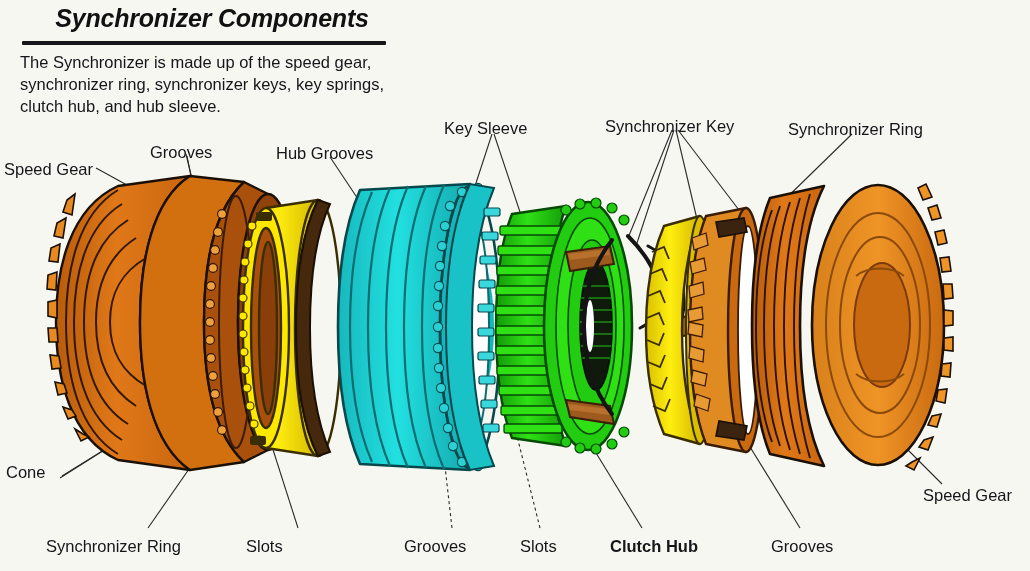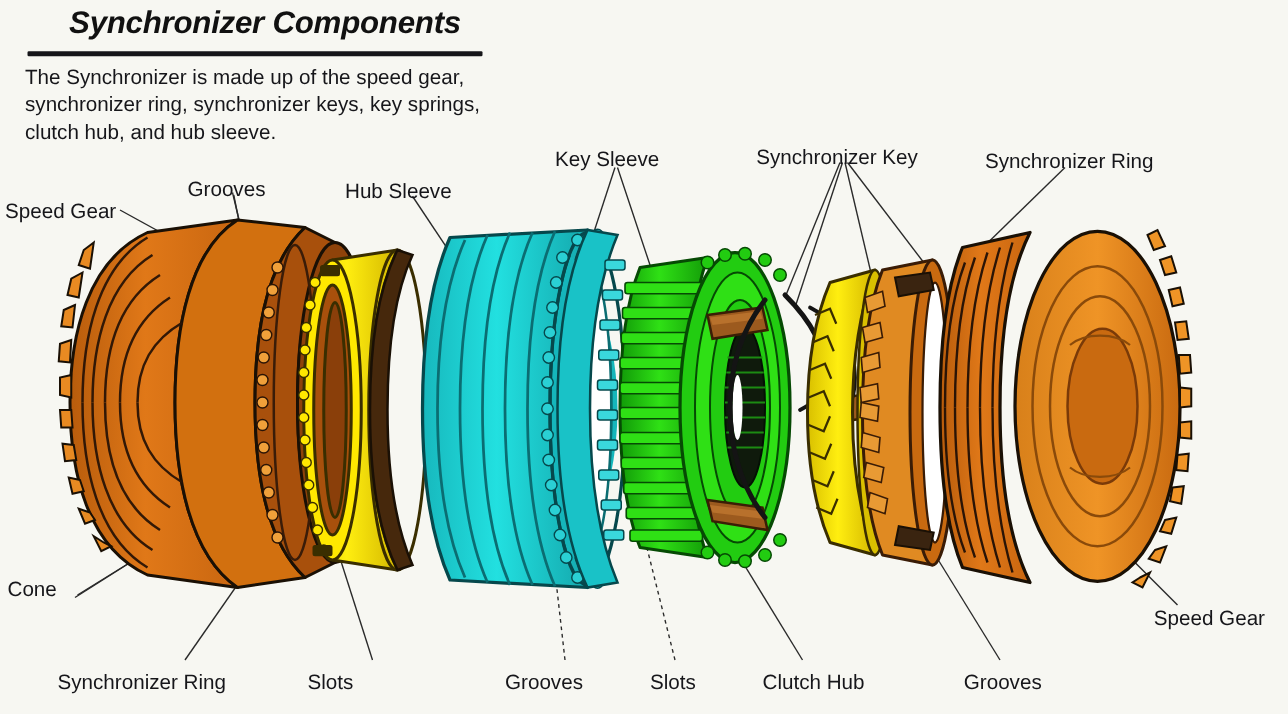--- a/index.html
+++ b/index.html
@@ -420,26 +420,26 @@
       <g fill="none" stroke="#8a4a0a" stroke-width="1.8">
         <path d="M856,276 C868,266 892,266 904,276"></path>
         <path d="M856,374 C868,384 892,384 904,374"></path>
       </g>
     </g>
   </svg>
 
   <div id="label-layer">
       <div class="lbl" style="left: 4px; top: 161px;">Speed Gear</div>
       <div class="lbl" style="left: 150px; top: 144px;">Grooves</div>
-      <div class="lbl" style="left: 276px; top: 145px;">Hub Sleeve</div>
+      <div class="lbl" style="left: 276px; top: 145px;">Hub Grooves</div>
       <div class="lbl" style="left: 444px; top: 120px;">Key Sleeve</div>
       <div class="lbl" style="left: 605px; top: 118px; text-align: center;">Synchronizer Key</div>
       <div class="lbl" style="left: 788px; top: 121px;">Synchronizer Ring</div>
       <div class="lbl" style="left: 6px; top: 464px;">Cone</div>
       <div class="lbl" style="left: 46px; top: 538px;">Synchronizer Ring</div>
       <div class="lbl" style="left: 246px; top: 538px;">Slots</div>
       <div class="lbl" style="left: 404px; top: 538px;">Grooves</div>
       <div class="lbl" style="left: 520px; top: 538px;">Slots</div>
-      <div class="lbl" style="left: 610px; top: 538px;">Clutch Hub</div>
+      <div class="lbl" style="left: 610px; top: 538px; font-weight: bold;">Clutch Hub</div>
       <div class="lbl" style="left: 771px; top: 538px;">Grooves</div>
       <div class="lbl" style="left: 923px; top: 487px;">Speed Gear</div>
     </div>
 </div>
 
 </body></html>

